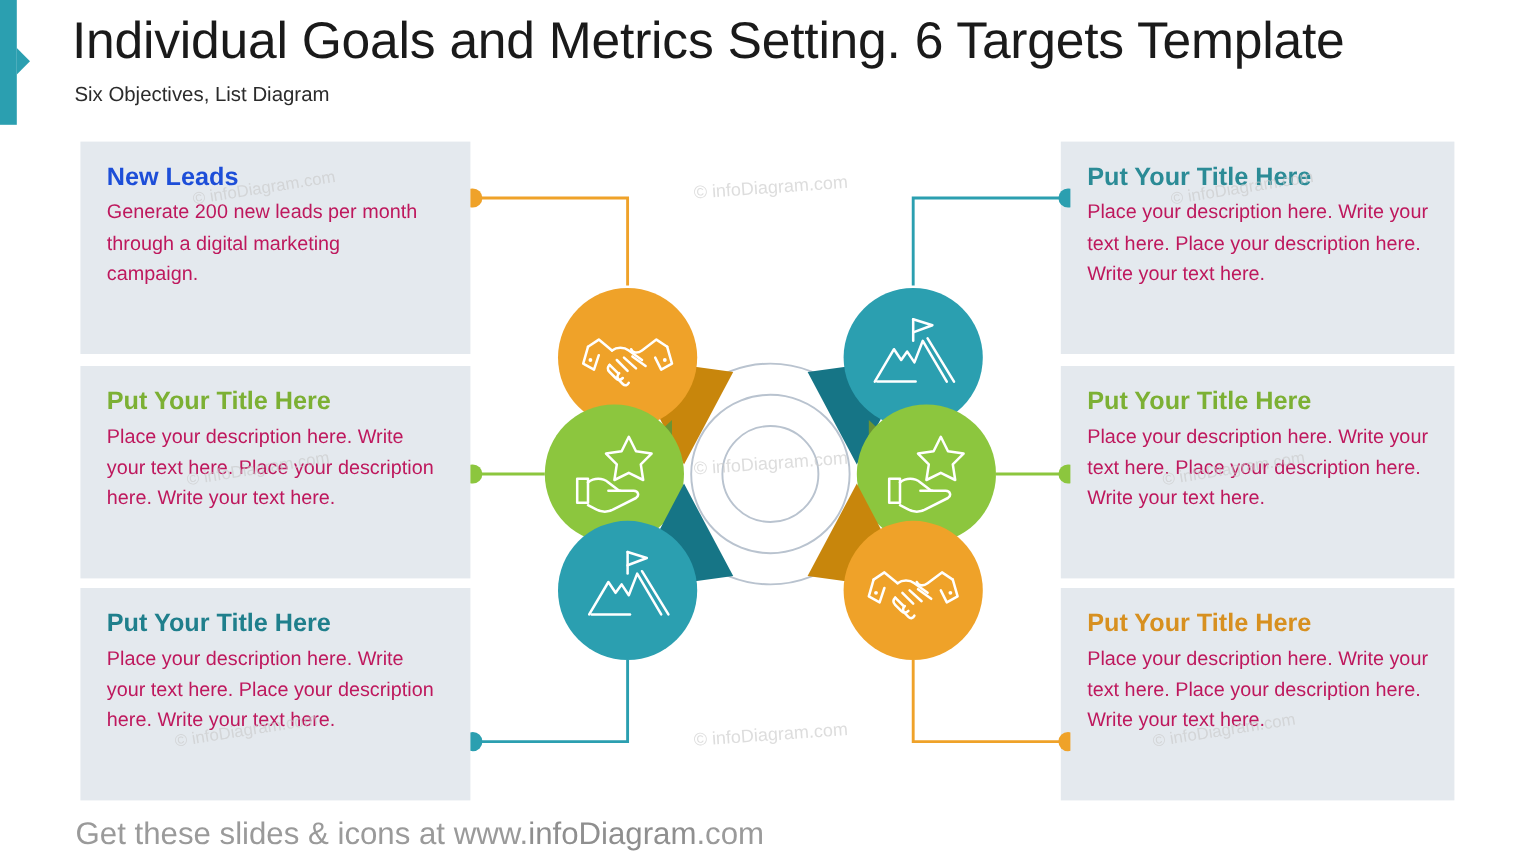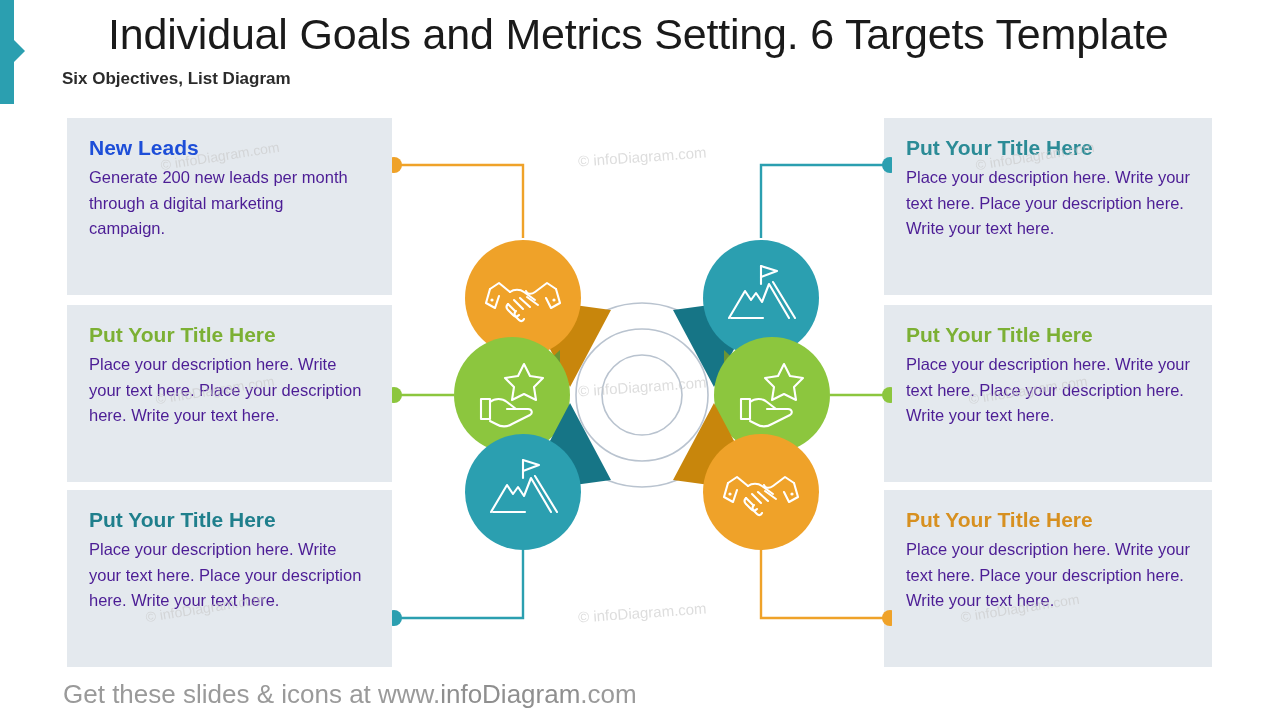--- a/index.html
+++ b/index.html
@@ -18,44 +18,44 @@
   #accent-notch{
     position:absolute;left:14px;top:40px;
     width:0;height:0;
     border-top:11px solid transparent;
     border-bottom:11px solid transparent;
     border-left:11px solid #2b9fb0;
   }
   #page-title{
     position:absolute;left:60px;top:10px;
     font-size:43px;font-weight:400;color:#1a1a1a;
-    letter-spacing:-0.2px;white-space:nowrap;margin-left:48px;
+    letter-spacing:-0.2px;white-space:nowrap;
   }
   #page-subtitle{
     position:absolute;left:62px;top:69px;
-    font-size:17px;font-weight:700;color:#2b2b2b;
+    font-size:17px;font-weight:400;color:#2b2b2b;
     white-space:nowrap;
   }
   
   .card{
     position:absolute;
     background:#e4e9ee;
     box-sizing:border-box;
     padding:18px 22px 14px 22px;
   }
   .card.left{left:67px;width:325px;}
   .card.right{left:884px;width:328px;}
   .card.row1{top:118px;height:177px;}
   .card.row2{top:305px;height:177px;}
   .card.row3{top:490px;height:177px;}
   .card-title{
     font-size:21px;font-weight:700;margin:0 0 6px 0;line-height:1.1;
   }
   .card-body{
-    font-size:16.5px;color:#4c1d95;line-height:1.54;margin:0;
+    font-size:16.5px;color:#be185d;line-height:1.54;margin:0;
     font-weight:400;
   }
   .card.row1.left .card-body{width:260px;}
   
   .wm{
     position:absolute;
     color:#c9c9c9;opacity:.62;
     font-size:14px;white-space:nowrap;
     pointer-events:none;
     font-family:"Liberation Sans", sans-serif;

